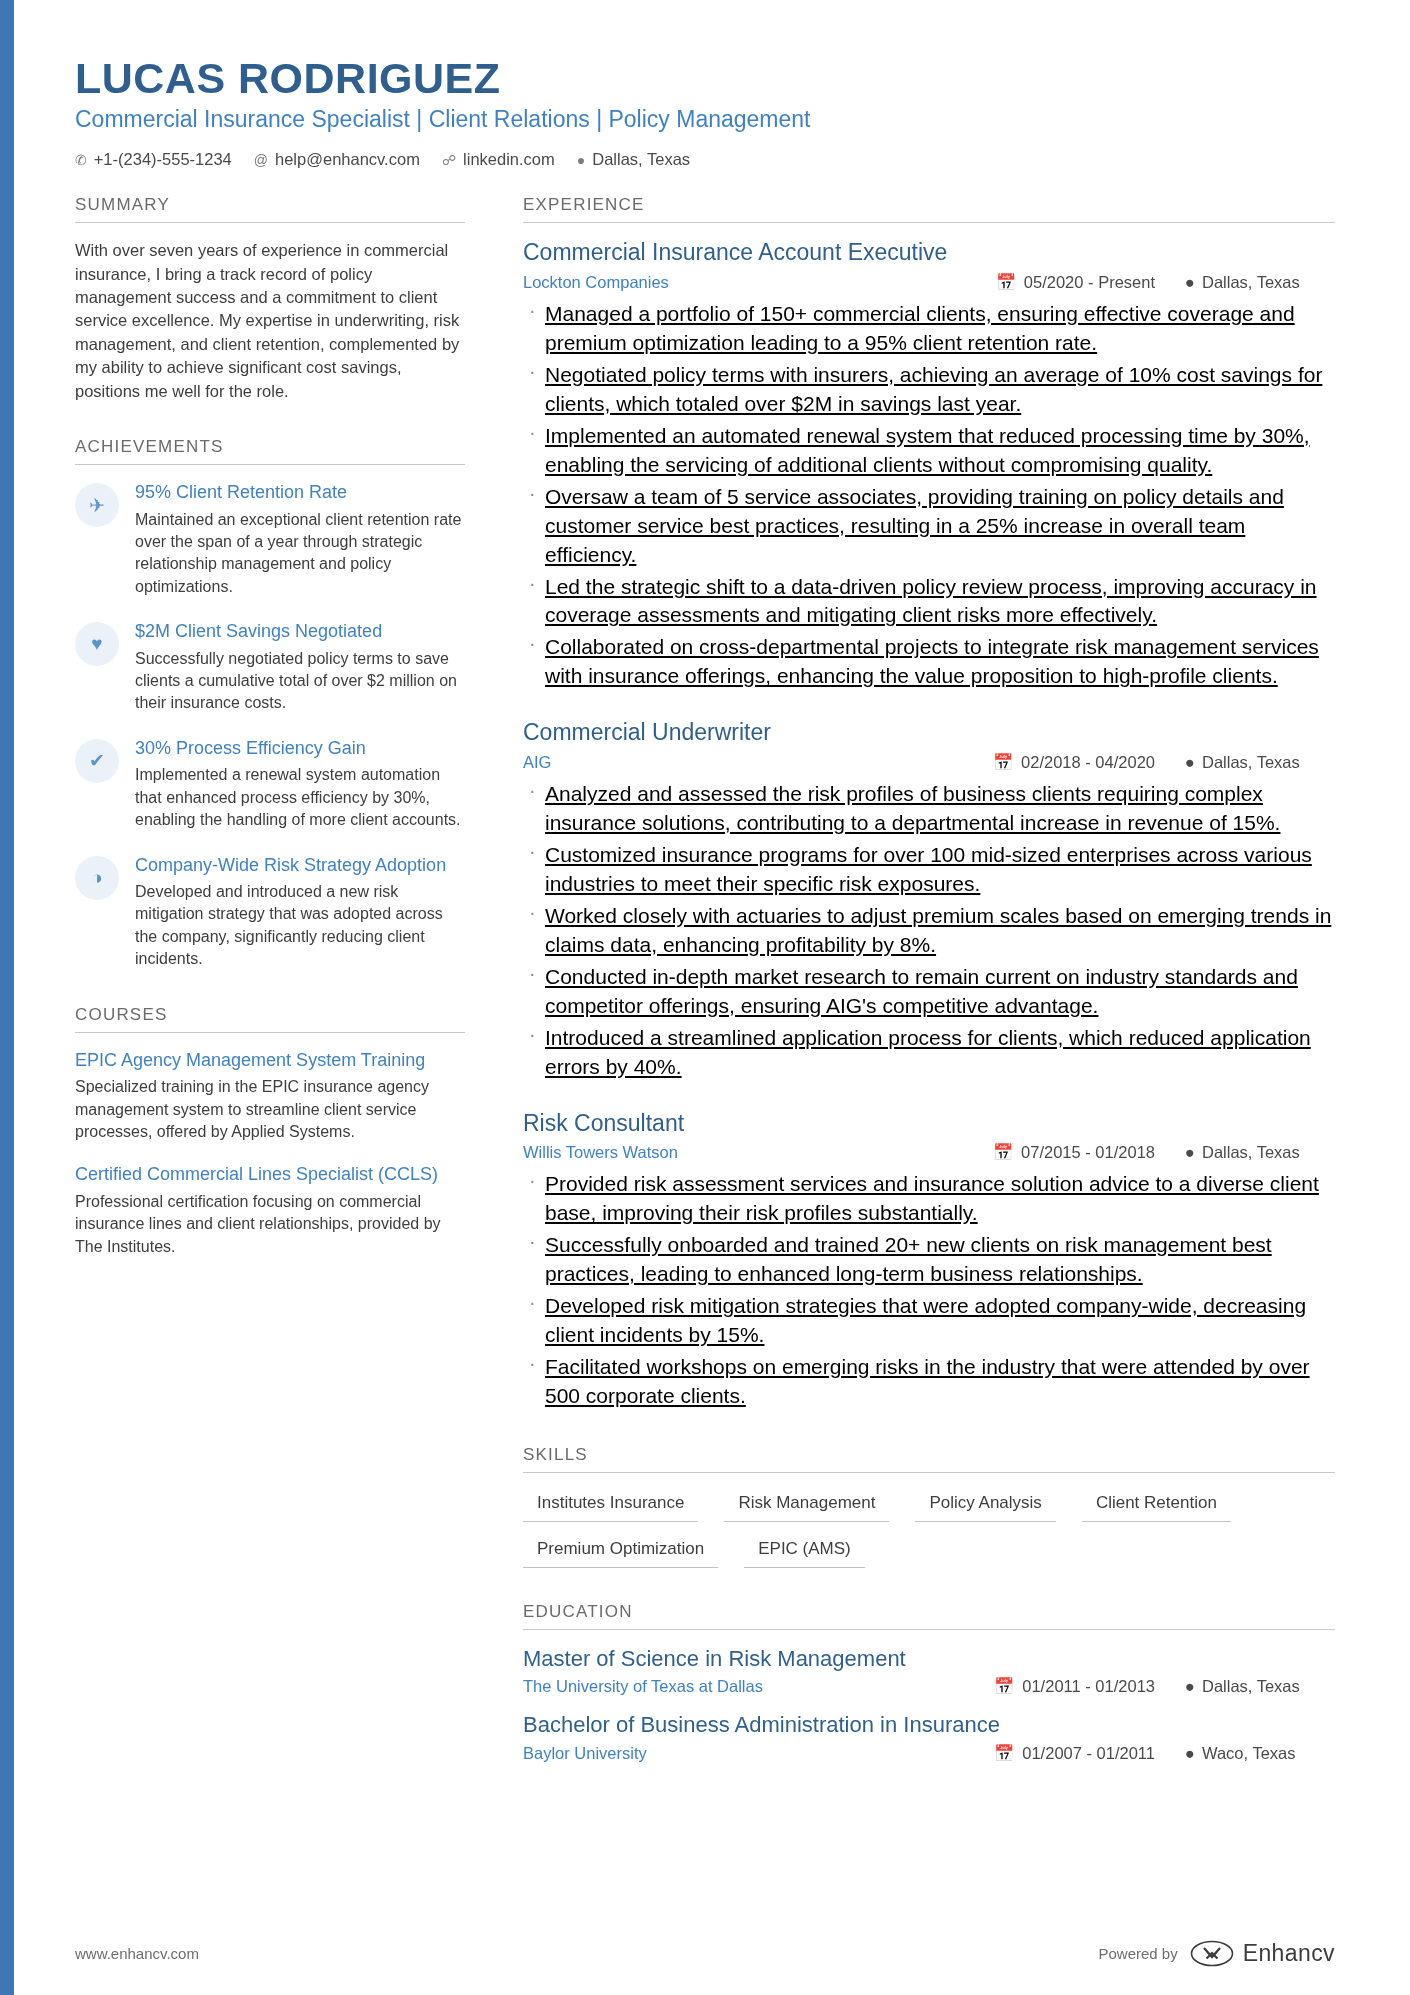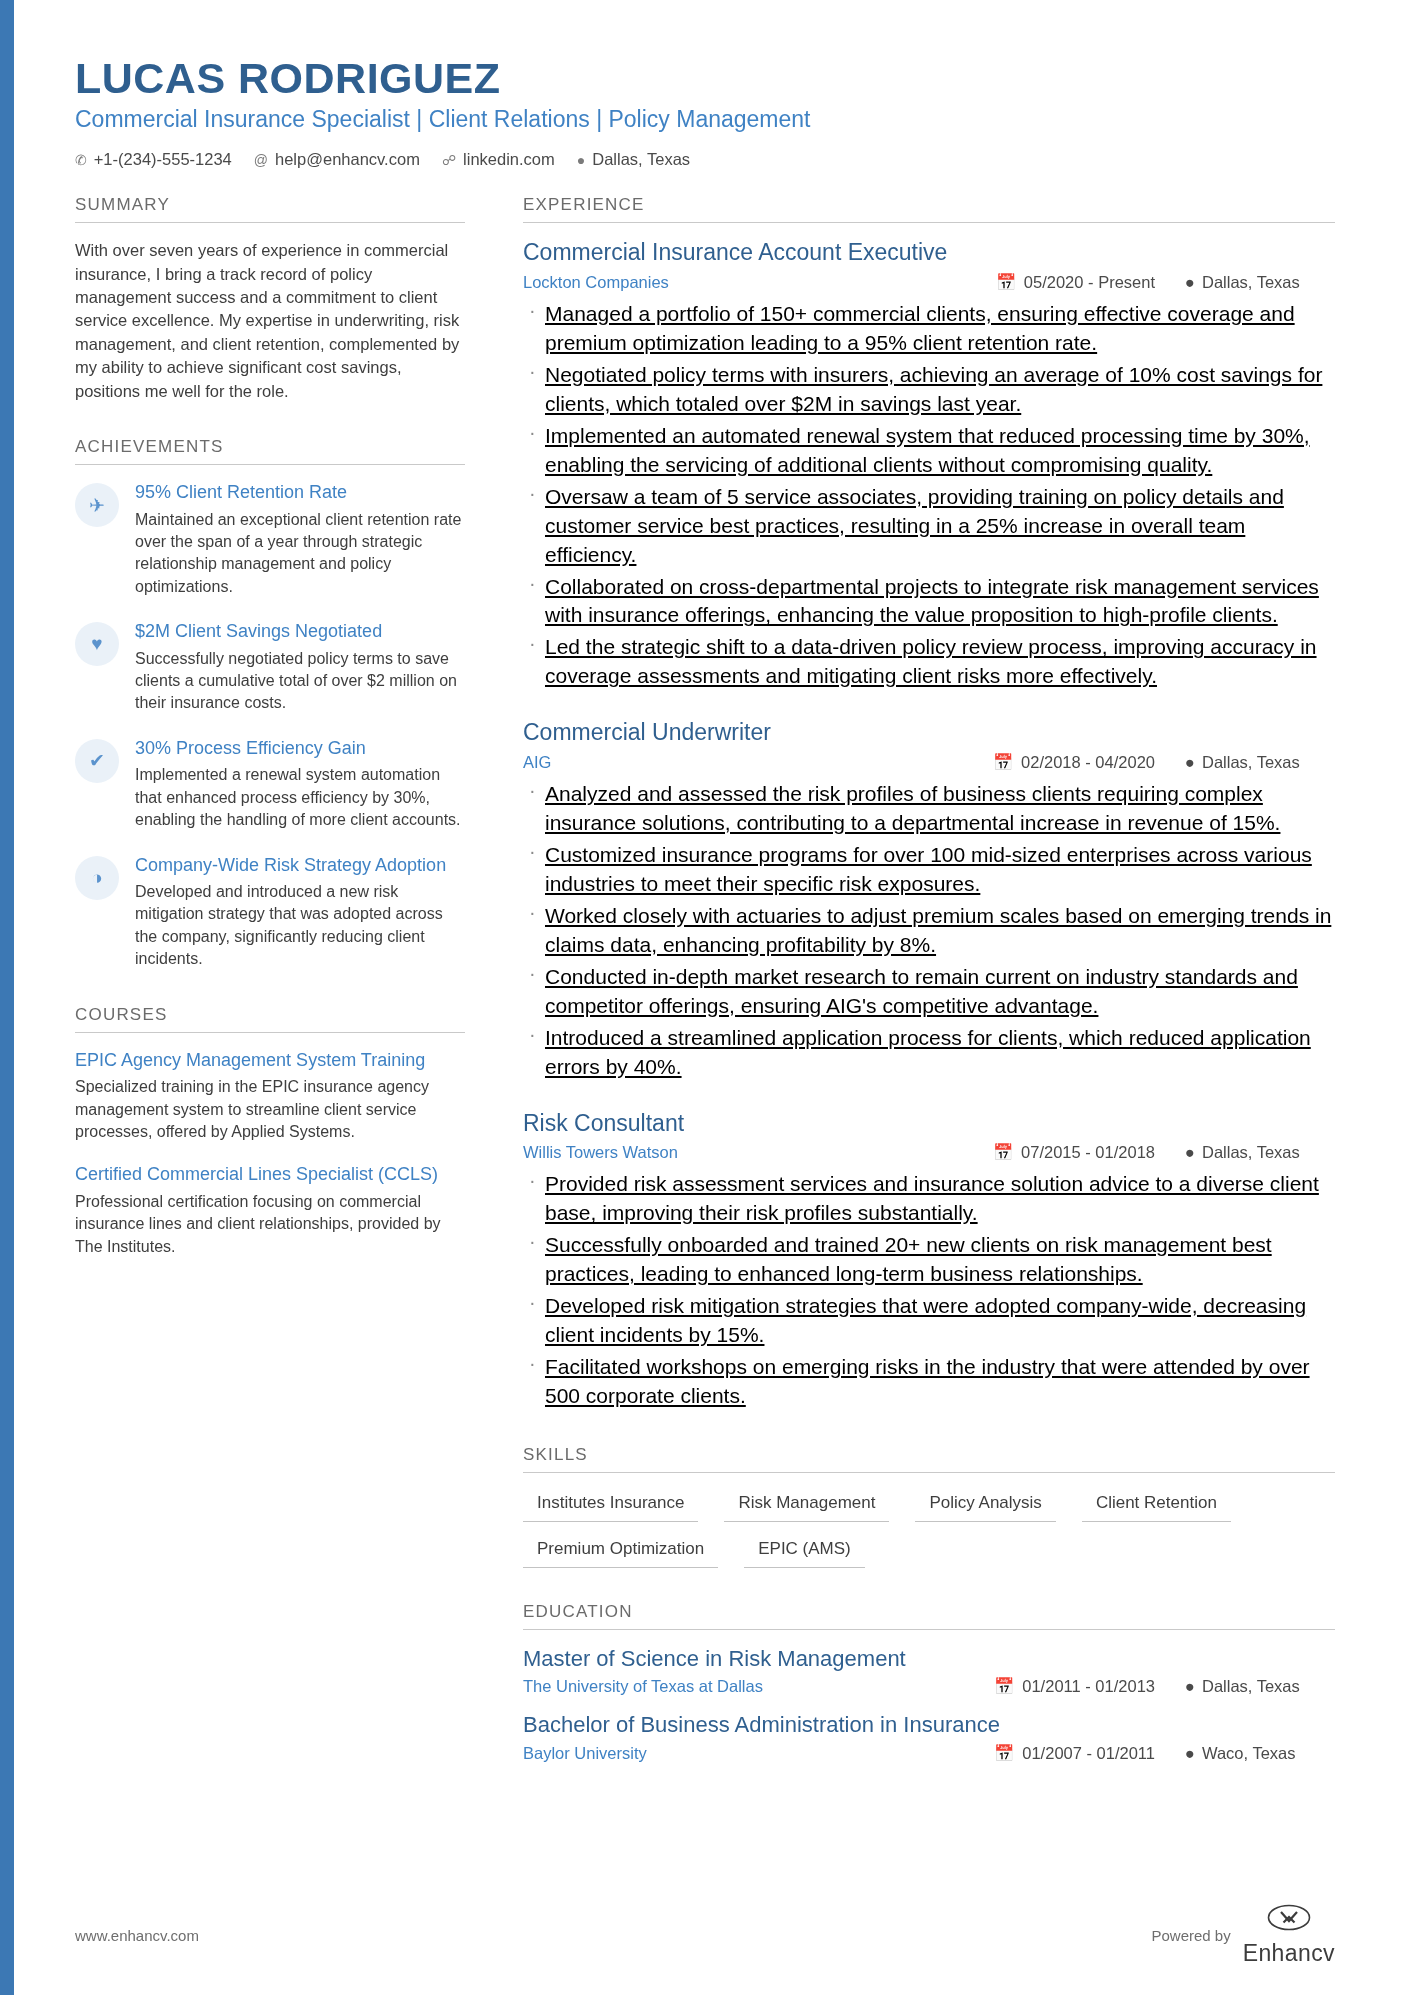--- a/index.html
+++ b/index.html
@@ -154,21 +154,21 @@
     position:absolute;
     left:75px; right:75px;
     bottom:28px;
     display:flex;
     align-items:center;
     justify-content:space-between;
     font-size:15px;
     color:#6e6e6e;
   }
   .powered { display:flex; align-items:center; gap:12px; }
-  .enhancv-logo { display:flex; align-items:center; gap:9px; color:#3c3c3c; font-size:23px; letter-spacing:0.4px;flex-direction:column; }
+  .enhancv-logo { display:flex; align-items:center; gap:9px; color:#3c3c3c; font-size:23px; letter-spacing:0.4px; }
   .enh-mark { width:44px; height:27px; }
 </style>
 </head>
 <body>
 
 <div class="page">
   <div class="accent-bar"></div>
 
   <div>
     <h1 class="name">LUCAS RODRIGUEZ</h1>
@@ -269,22 +269,22 @@
             <span class="job-loc">
               <span>●</span>
               <span>Dallas, Texas</span>
             </span>
           </div>
           <ul class="bullets">
             <li>Managed a portfolio of 150+ commercial clients, ensuring effective coverage and premium optimization leading to a 95% client retention rate.</li>
             <li>Negotiated policy terms with insurers, achieving an average of 10% cost savings for clients, which totaled over $2M in savings last year.</li>
             <li>Implemented an automated renewal system that reduced processing time by 30%, enabling the servicing of additional clients without compromising quality.</li>
             <li>Oversaw a team of 5 service associates, providing training on policy details and customer service best practices, resulting in a 25% increase in overall team efficiency.</li>
+            <li>Led the strategic shift to a data-driven policy review process, improving accuracy in coverage assessments and mitigating client risks more effectively.</li>
             <li>Collaborated on cross-departmental projects to integrate risk management services with insurance offerings, enhancing the value proposition to high-profile clients.</li>
-            <li>Led the strategic shift to a data-driven policy review process, improving accuracy in coverage assessments and mitigating client risks more effectively.</li>
           </ul>
         </div>
 
         <div class="job">
           <h2 class="job-title">Commercial Underwriter</h2>
           <div class="job-meta">
             <span class="job-company">AIG</span>
             <span class="job-dates">
               <span>📅</span>
               <span>02/2018 - 04/2020</span>

